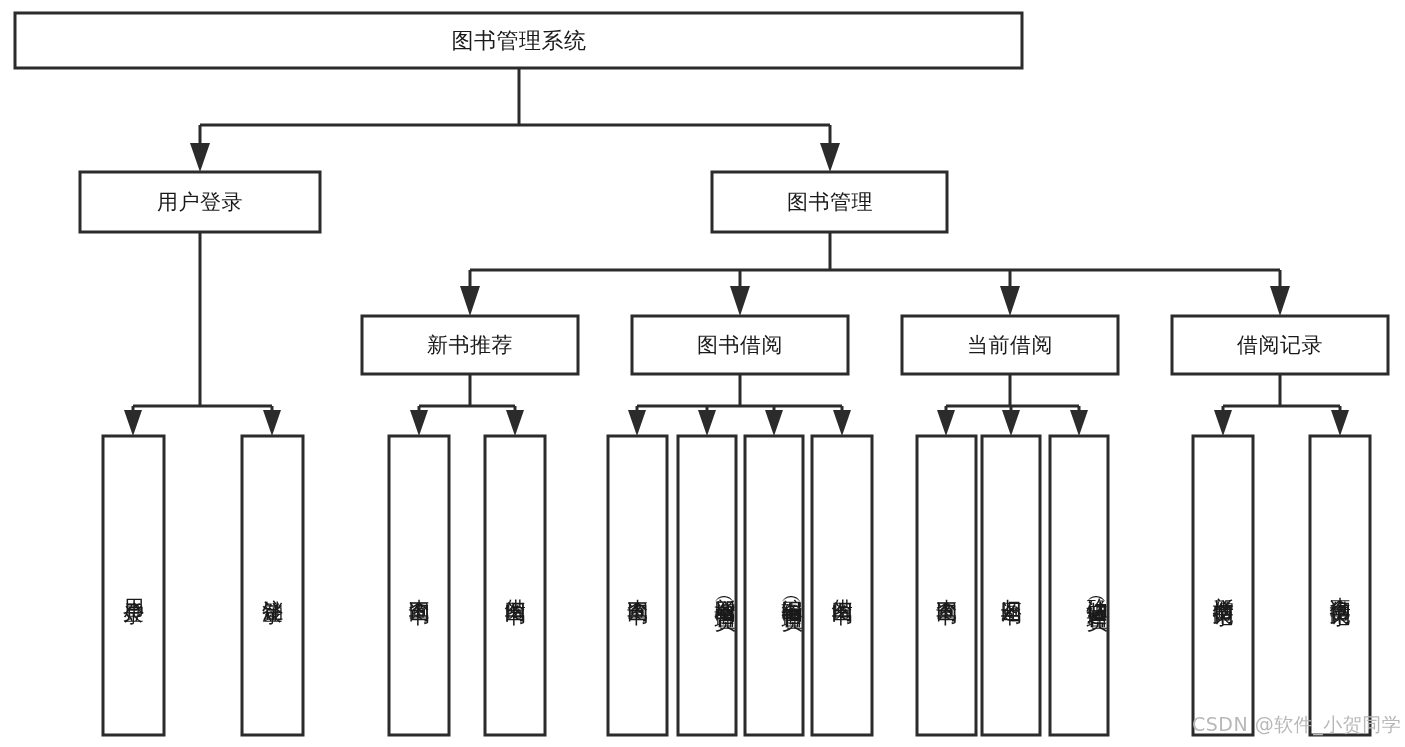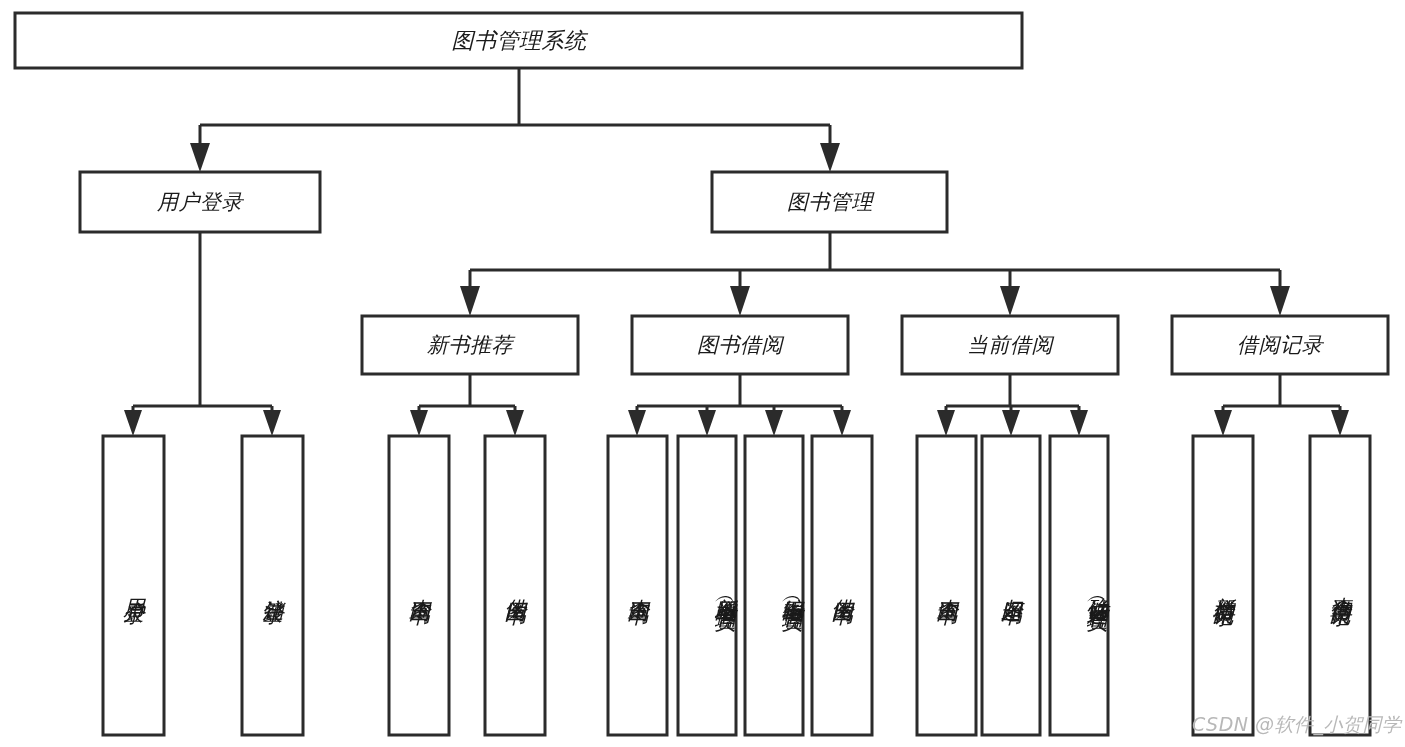--- a/index.html
+++ b/index.html
@@ -11,21 +11,20 @@
     width: 1405px;
     height: 747px;
     font-family: "DejaVu Sans", "Liberation Sans", sans-serif;
     overflow: hidden;
     position: relative;
   }
   #diagram-root {
     position: relative;
     width: 1405px;
     height: 747px;
-    font-style: italic;
   }
   svg#tree-svg {
     position: absolute;
     top: 0;
     left: 0;
     width: 1405px;
     height: 747px;
     display: block;
   }
   .node-box {

